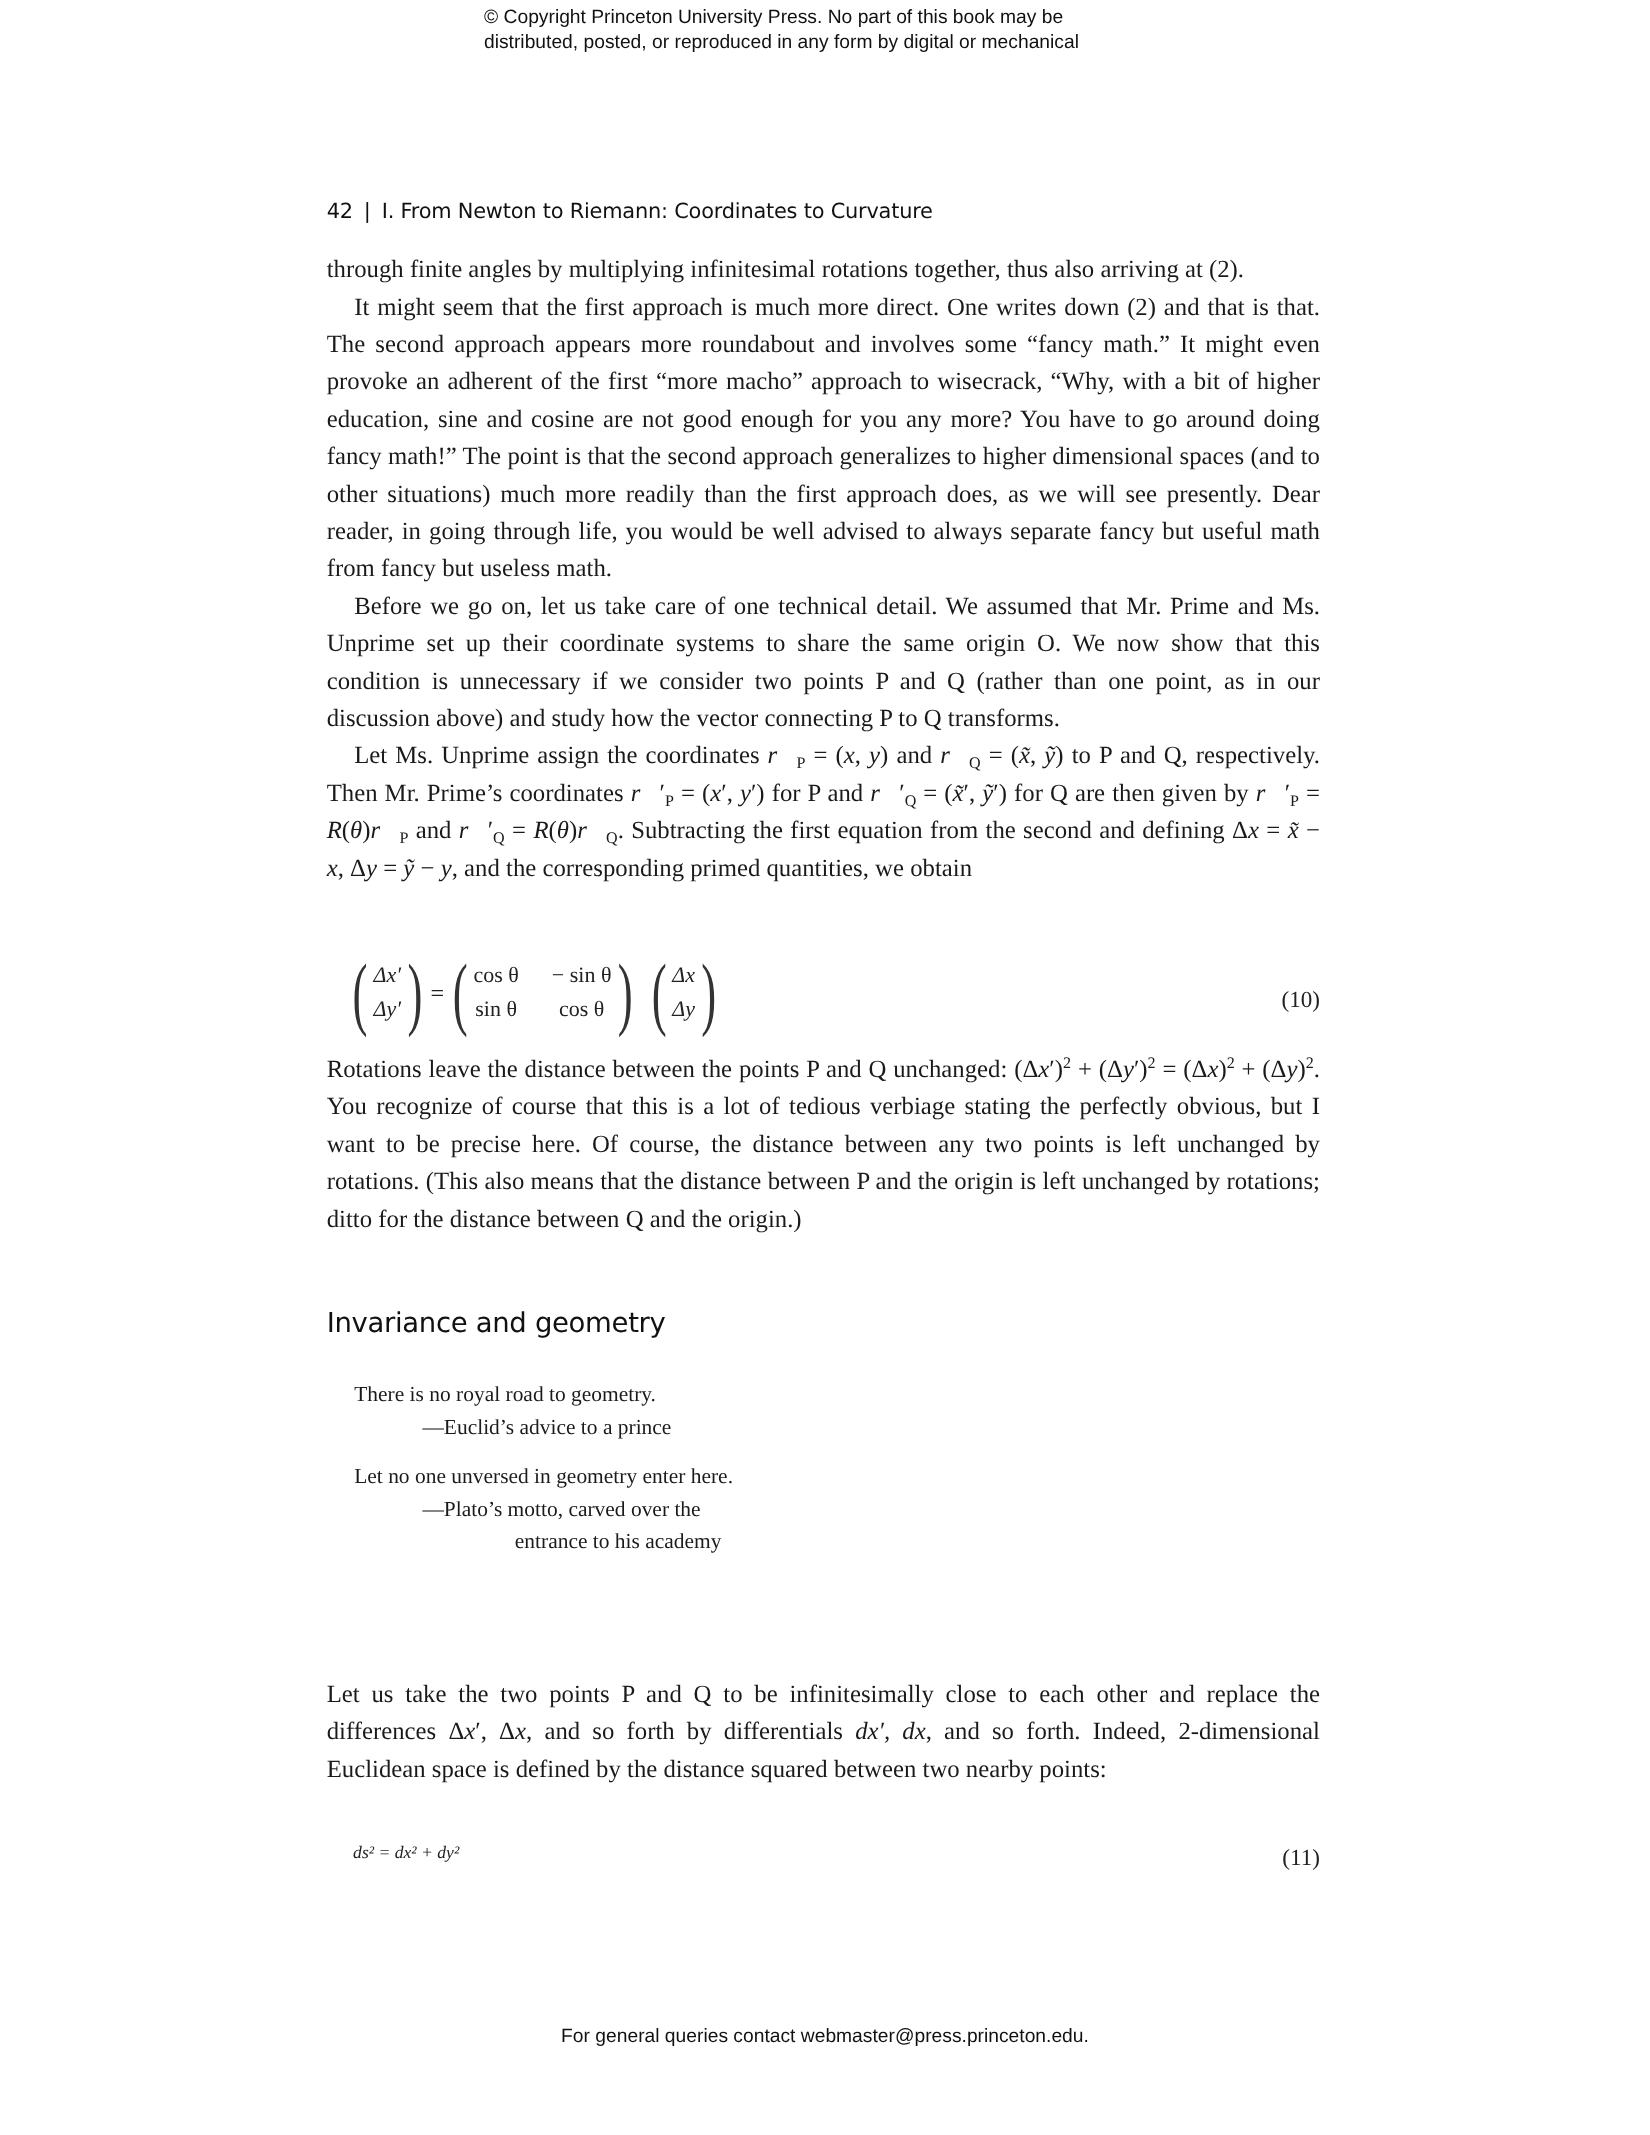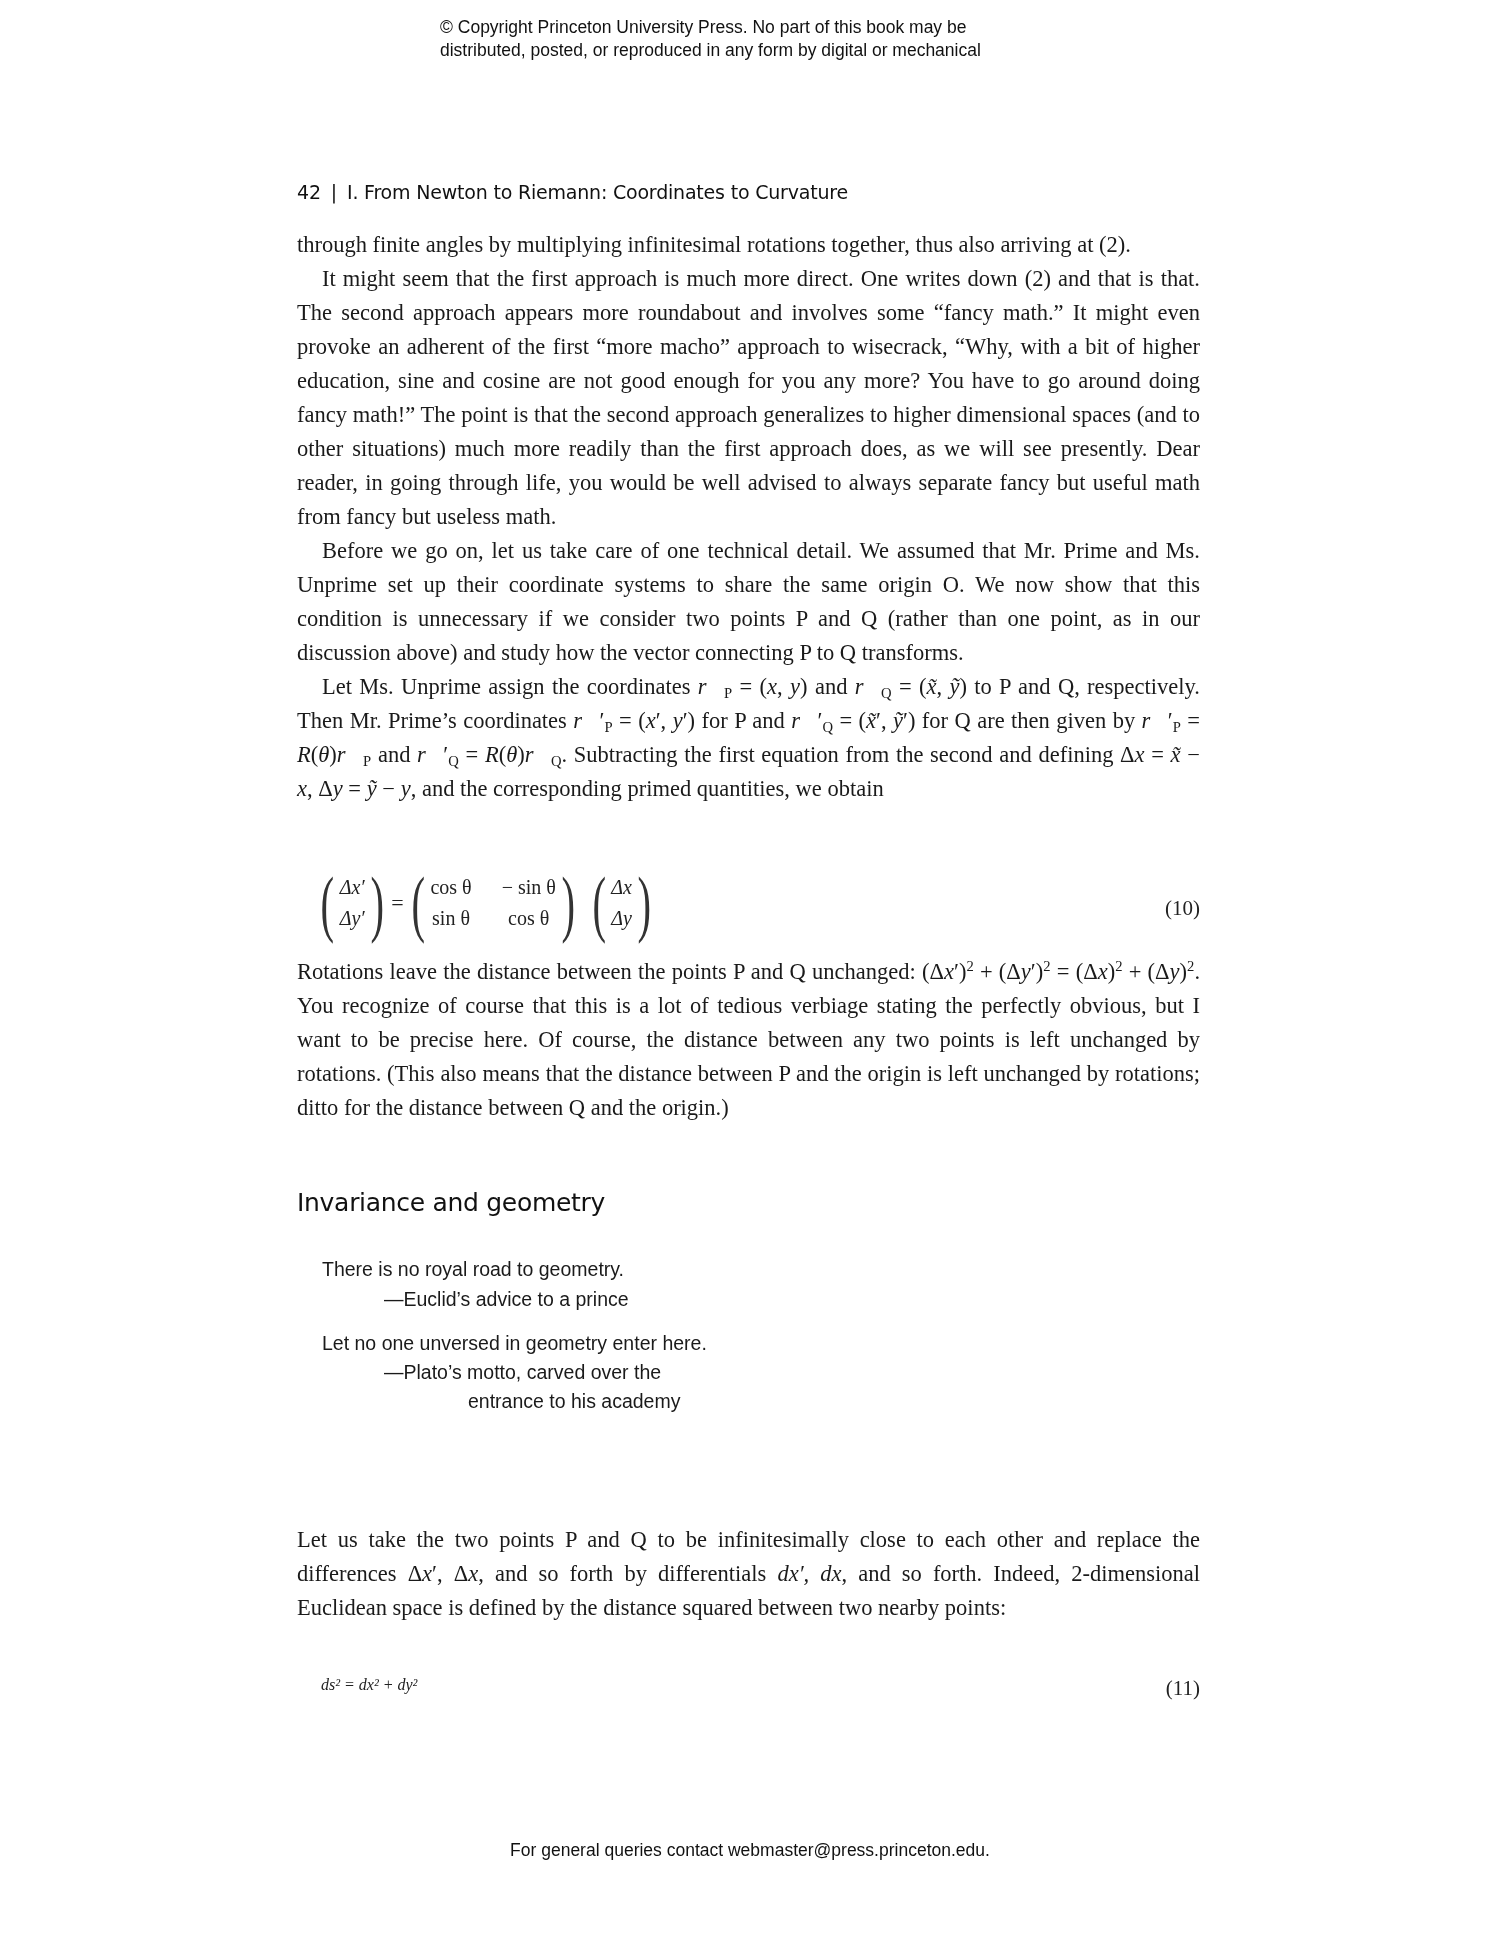--- a/index.html
+++ b/index.html
@@ -1,18 +1,18 @@
 <!DOCTYPE html>
 <html><head>
 <meta charset="utf-8">
 <style>
   html, body { margin: 0; padding: 0; background: #ffffff; }
   body { width: 1500px; height: 1941px; position: relative; overflow: hidden; color: #1a1a1a; }
   .copyright {
-    position: absolute; left: 440px; top: 16px; width: 640px;
+    position: absolute; left: 440px; top: 4px; width: 640px;
     font-family: "Liberation Sans", sans-serif; font-size: 17.5px; line-height: 23px; color: #111;
   }
   .running-head {
     position: absolute; left: 297px; top: 181px;
     font-family: "DejaVu Sans", sans-serif; font-size: 19px; color: #111; letter-spacing: -0.2px;
   }
   .running-head .sep { margin: 0 10px; }
   .body-text {
     position: absolute; left: 297px; width: 903px;
     font-family: "Liberation Serif", serif; font-size: 22.5px; line-height: 34px; color: #1a1a1a;
@@ -29,21 +29,21 @@
   .matrix-eq { display: flex; align-items: center; font-size: 20px; }
   .paren { font-size: 74px; line-height: 1; font-weight: 200; transform: scaleX(0.55); display: inline-block; color: #333; }
   .mcol { display: grid; row-gap: 8px; text-align: center; }
   .mgrid { display: grid; grid-template-columns: auto auto; column-gap: 30px; row-gap: 8px; text-align: center; }
   .eqsign { margin: 0 2px; font-size: 22px; }
   .section-heading {
     position: absolute; left: 297px; top: 1188px;
     font-family: "DejaVu Sans", sans-serif; font-size: 25px; color: #111; letter-spacing: -0.3px;
   }
   .epigraph {
-    position: absolute; font-family: Liberation Sans, sans-serif; font-size: 19.5px; color: #1a1a1a;
+    position: absolute; font-family: Liberation Serif, serif; font-size: 19.5px; color: #1a1a1a;
     line-height: 30px; font-weight: 300;
   }
   .footer {
     position: absolute; left: 0; width: 1500px; top: 1840px; text-align: center;
     font-family: "Liberation Sans", sans-serif; font-size: 17.5px; color: #111;
   }
 </style>
 </head>
 <body>
 

